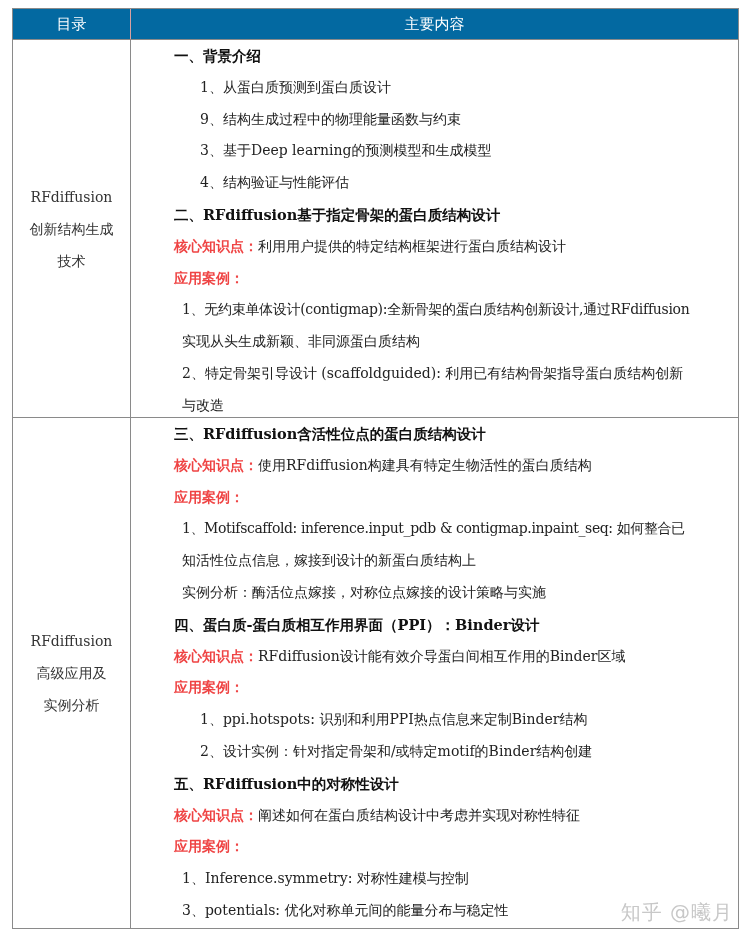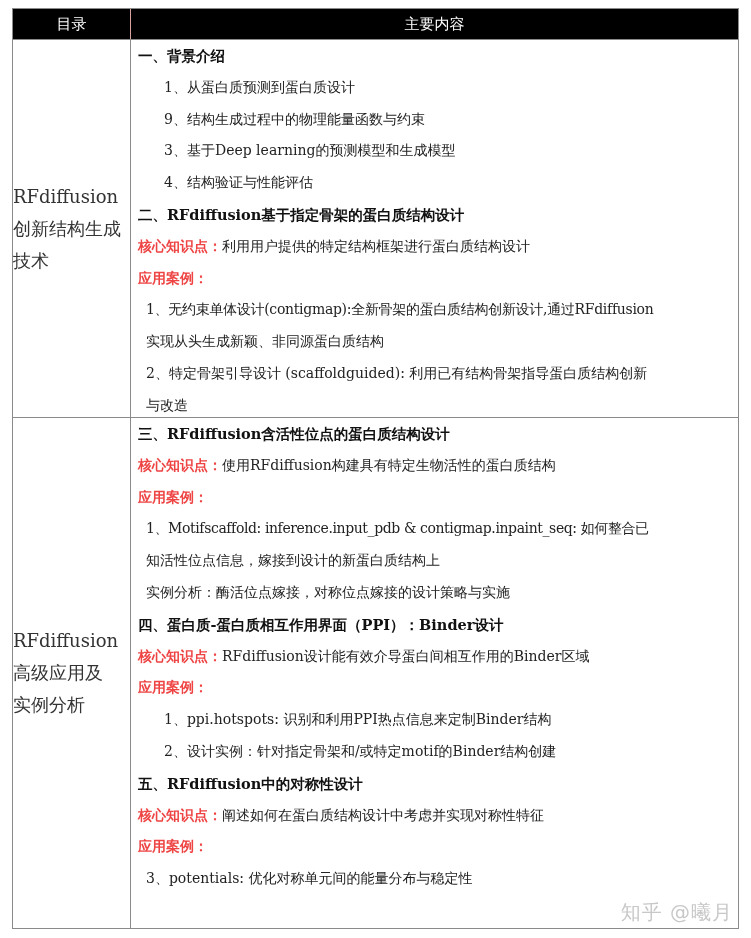--- a/index.html
+++ b/index.html
@@ -1,28 +1,28 @@
 <!DOCTYPE html>
 <html><head>
 <meta charset="utf-8">
 <style>
   html, body { margin: 0; padding: 0; background: #ffffff; }
   body { width: 751px; height: 938px; position: relative; overflow: hidden;
          font-family: "DejaVu Serif", "Liberation Serif", serif; color: #222; }
   .table { position: absolute; left: 12px; top: 8px; width: 727px;
            border: 1px solid #8a8a8a; box-sizing: border-box; }
-  .hdr { display: flex; height: 30px; background: #000000; color: #fff;
+  .hdr { display: flex; height: 30px; background: #0369a1; color: #fff;
          font-family: "DejaVu Sans", "Liberation Sans", sans-serif; font-size: 15px; }
   .hdr .c1 { width: 117px; border-right: 1px solid #d9a0a0; display: flex; align-items: center; justify-content: center; }
   .hdr .c2 { flex: 1; display: flex; align-items: center; justify-content: center; font-family: Liberation Serif, serif; }
   .row { display: flex; border-top: 1px solid #8a8a8a; }
   .row .c1 { width: 117px; border-right: 1px solid #8a8a8a; display: flex; flex-direction: column;
-             justify-content: center; font-size: 18px; line-height: 32px; color: #333; }
+             align-items: center; justify-content: center; font-size: 14px; line-height: 32px; color: #333; }
   .row .c2 { flex: 1; padding: 0 0 0 7px; }
-  .line { height: 31.8px; line-height: 31.8px; font-size: 14px; white-space: nowrap; }
+  .line { height: 31.8px; line-height: 31.8px; font-size: 14px; white-space: nowrap; margin-left: 36px; }
   .h { font-weight: bold; font-size: 14.5px; color: #111; }
   .kl { font-weight: bold; color: #ef4444; }
   .i1 { padding-left: 26px; }
   .i2 { padding-left: 8px; }
   .i3 { padding-left: 26px; }
   .watermark { position: absolute; right: 18px; bottom: 12px; font-family: "DejaVu Sans", sans-serif;
                font-size: 20px; color: #c8c8c8; letter-spacing: 1px; margin-top: 8px; }
 </style>
 </head>
 <body>
@@ -69,18 +69,19 @@
       <div class="line i2">知活性位点信息，嫁接到设计的新蛋白质结构上</div>
       <div class="line i2">实例分析：酶活位点嫁接，对称位点嫁接的设计策略与实施</div>
       <div class="line h">四、蛋白质-蛋白质相互作用界面（PPI）：Binder设计</div>
       <div class="line"><span class="kl">核心知识点：</span><span>RFdiffusion设计能有效介导蛋白间相互作用的Binder区域</span></div>
       <div class="line kl">应用案例：</div>
       <div class="line i3">1、ppi.hotspots: 识别和利用PPI热点信息来定制Binder结构</div>
       <div class="line i3">2、设计实例：针对指定骨架和/或特定motif的Binder结构创建</div>
       <div class="line h">五、RFdiffusion中的对称性设计</div>
       <div class="line"><span class="kl">核心知识点：</span><span>阐述如何在蛋白质结构设计中考虑并实现对称性特征</span></div>
       <div class="line kl">应用案例：</div>
+      <div class="line i2">1、Inference.symmetry: 对称性建模与控制</div>
       <div class="line i2">3、potentials: 优化对称单元间的能量分布与稳定性</div>
     </div>
   </div>
 </div>
 
 <div class="watermark">知乎 @曦月</div>
 
 </body></html>

